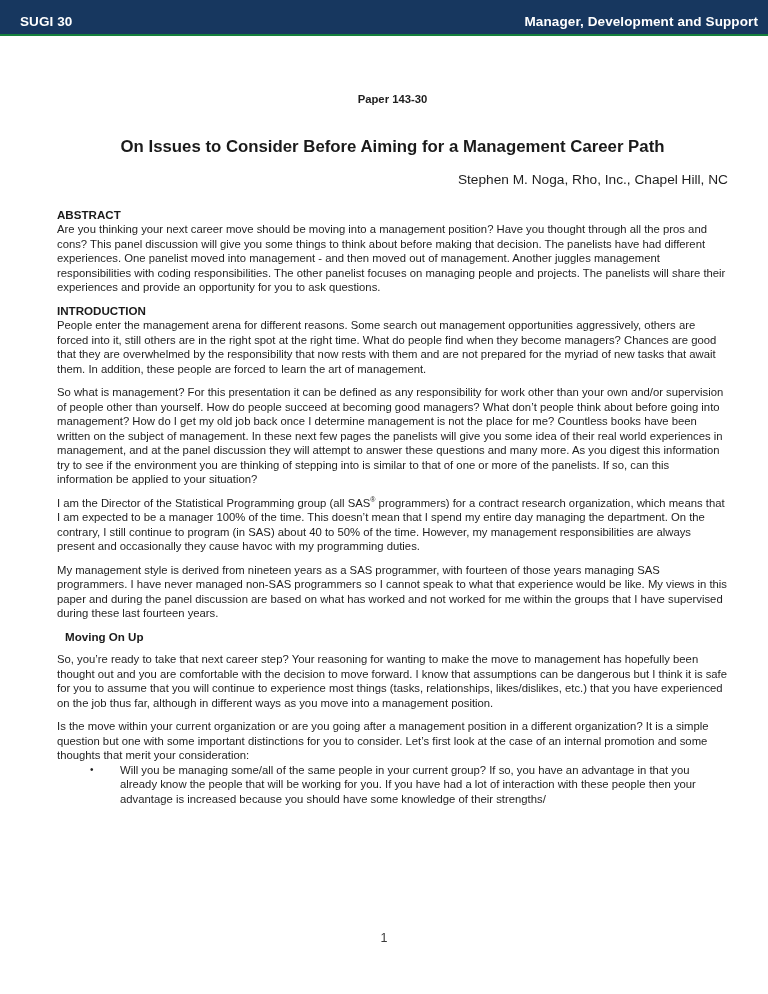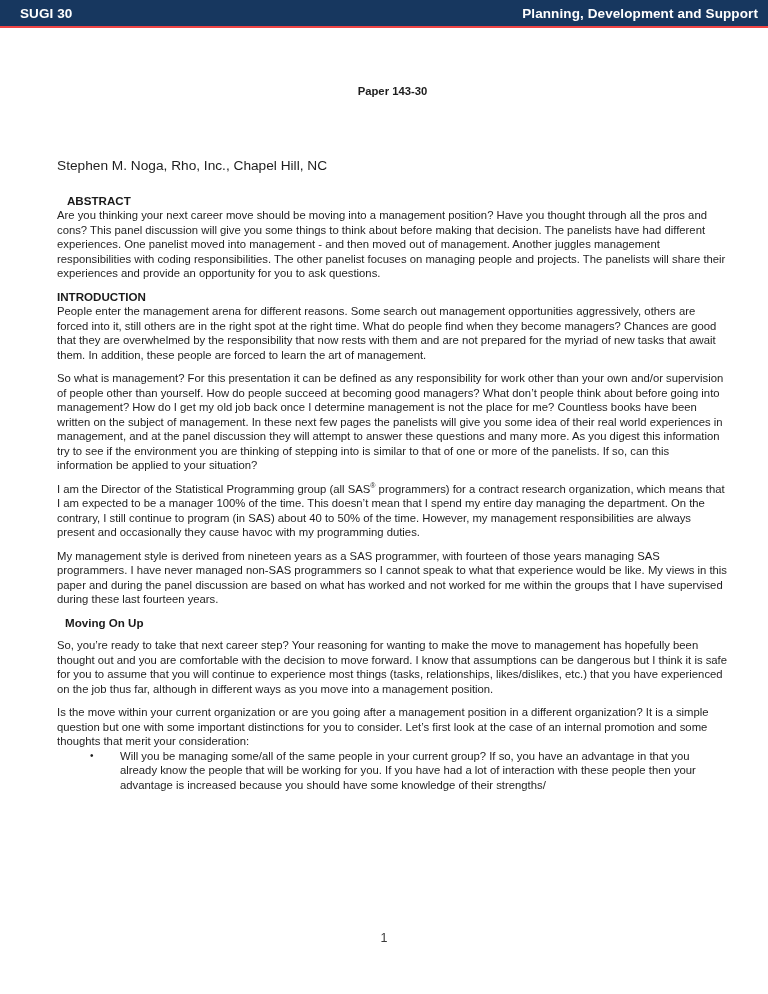--- a/index.html
+++ b/index.html
@@ -13,25 +13,25 @@
     overflow: hidden;
     position: relative;
     font-family: "Liberation Sans", sans-serif;
     color: #1e1e1e;
     -webkit-font-smoothing: antialiased;
   }
   
   .topbar {
     height: 26px;
     background: #17375f;
-    border-bottom: 2px solid #ef4444;
+    border-bottom: 2px solid #15803d;
     display: flex;
     justify-content: space-between;
     align-items: center;
-    padding: 0 10px 0 20px;
+    padding: 8px 10px 0 20px;
     box-sizing: content-box;
     color: #ffffff;
     font-weight: bold;
     font-size: 13.5px;
     letter-spacing: 0.1px;
   }
   
   .content {
     padding: 56px 40px 0 57px;
   }
@@ -43,33 +43,33 @@
   }
   .title {
     text-align: center;
     font-weight: bold;
     font-size: 16.8px;
     line-height: 22px;
     margin: 8px 0 0 0;
     color: #1a1a1a;
   }
   .authors {
-    text-align: left;
+    text-align: right;
     font-size: 13.7px;
     line-height: 17.5px;
-    margin-top: 29px;
+    margin-top: 13px;
   }
   .sec-heading {
     font-size: 11.6px;
     font-weight: bold;
     line-height: 14.5px;
     margin: 0;
     color: #1a1a1a;
   }
-  .first-heading { margin-top: 19px; margin-left: 10px; }
+  .first-heading { margin-top: 19px; }
   .sub-heading {
     font-size: 11.6px;
     font-weight: bold;
     line-height: 14.5px;
     margin: 8px;
     color: #1a1a1a;
   }
   p.body-text {
     font-size: 11.3px;
     line-height: 14.5px;
@@ -101,29 +101,30 @@
     text-align: center;
     font-size: 12.5px;
     color: #3a3a3a;
   }
 </style>
 </head>
 <body>
 
 <header class="topbar">
   <span>SUGI 30</span>
-  <span>Planning, Development and Support</span>
+  <span>Manager, Development and Support</span>
 </header>
 
 <main class="content">
 
   <div class="paper-number">Paper 143-30</div>
 
   <h1 class="title">
     <br>
+    <span>On Issues to Consider Before Aiming for a Management Career Path</span>
   </h1>
 
   <div class="authors">
     <div>Stephen M. Noga, Rho, Inc., Chapel Hill, NC</div>
   </div>
 
   <h2 class="sec-heading first-heading">ABSTRACT</h2>
   <p class="body-text">Are you thinking your next career move should be moving into a management position? Have you thought through all the pros and cons? This panel discussion will give you some things to think about before making that decision. The panelists have had different experiences. One panelist moved into management - and then moved out of management. Another juggles management responsibilities with coding responsibilities. The other panelist focuses on managing people and projects. The panelists will share their experiences and provide an opportunity for you to ask questions.</p>
 
   <h2 class="sec-heading">INTRODUCTION</h2>

